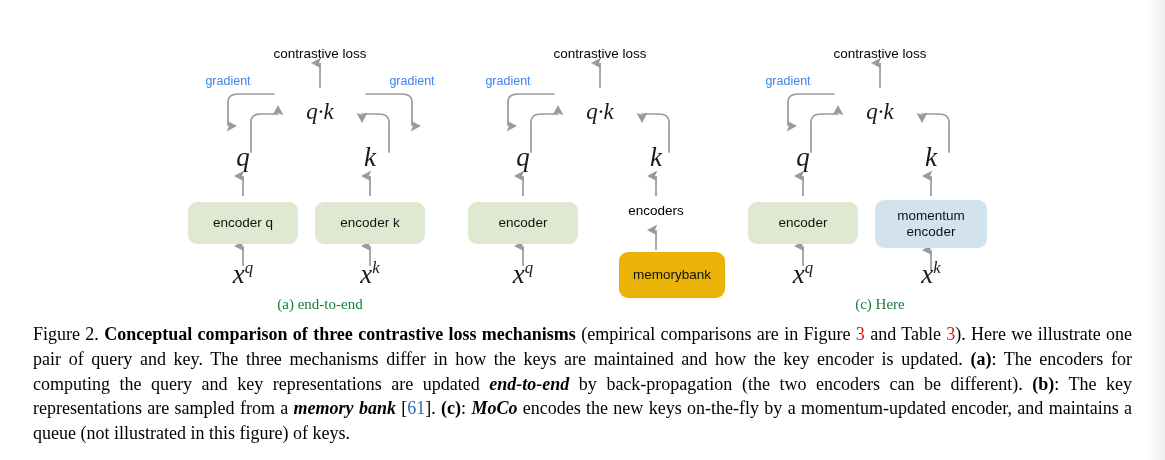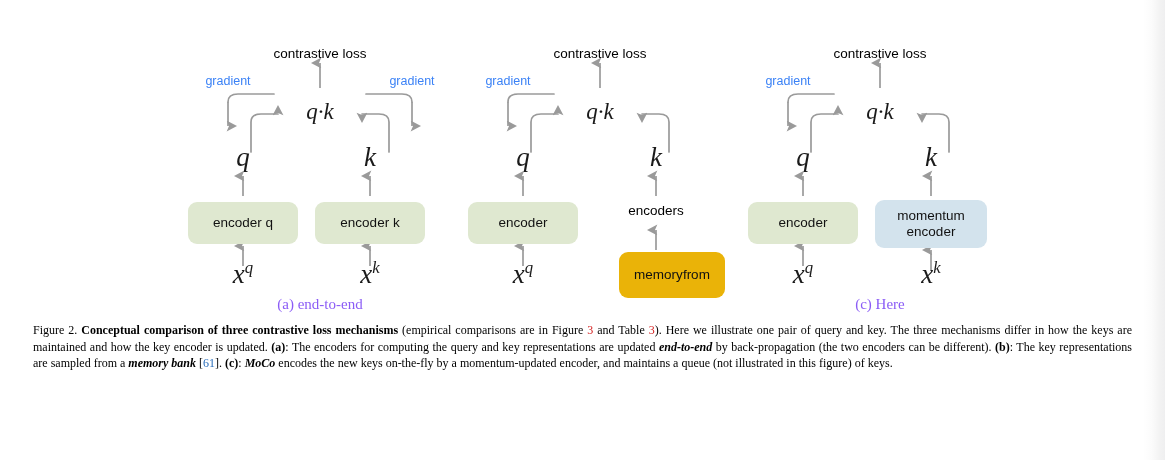--- a/index.html
+++ b/index.html
@@ -97,31 +97,31 @@
     color: #111111;
     line-height: 1.2;
   }
 
   .panel-caption {
     position: absolute;
     width: 340px;
     text-align: center;
     font-family: "Liberation Serif", serif;
     font-size: 15px;
-    color: #8b5cf6;
+    color: #15803d;
   }
 
   
   #caption {
     position: absolute;
     left: 33px;
     top: 322px;
     width: 1099px;
     font-family: "Liberation Serif", serif;
-    font-size: 12px;
+    font-size: 18px;
     line-height: 1.38;
     color: #000000;
     text-align: justify;
     text-justify: inter-word;
   }
   #caption b { font-weight: bold; }
   #caption i.bi { font-weight: bold; font-style: italic; }
   .ref-red { color: #d31a1a; }
   .ref-blue { color: #2a6ebb; }
 </style>
@@ -201,21 +201,21 @@
       <div class="node lbl-gray" style="left:33px; top:74px; width:90px;">gradient</div>
       <div class="node math math-qk" style="left:130px; top:99px; width:80px;"><span>q·k</span></div>
       <div class="node math math-big" style="left:53px; top:142px; width:80px;">q</div>
       <div class="node math math-big" style="left:186px; top:142px; width:80px;">k</div>
       <div class="node lbl-sans" style="left:171px; top:203px; width:110px;">encoders</div>
       <div class="box" style="left:38px; top:202px; width:110px; height:42px; background:#dfe8d0;">
           <span>encoder</span>
         </div>
       <div class="box" style="left:173px; top:252px; width:106px; height:46px; background:#eab308; flex-direction:row;margin-left:16px;">
         <span>memory</span>
-        <span>from</span>
+        <span>bank</span>
       </div>
       <div class="node math math-big" style="left:53px; top:258px; width:80px;"><span>x</span><span class="sup">q</span></div>
     </div>
 
     <div class="panel" id="panel-c">
       <svg viewBox="0 0 340 318">
         <g stroke="#9a9a9a" stroke-width="1.7" fill="none">
           <line x1="170" y1="88" x2="170" y2="63" marker-end="url(#ahU)"></line>
           <line x1="93" y1="196" x2="93" y2="176" marker-end="url(#ahU)"></line>
           <line x1="93" y1="266" x2="93" y2="246" marker-end="url(#ahU)"></line>

